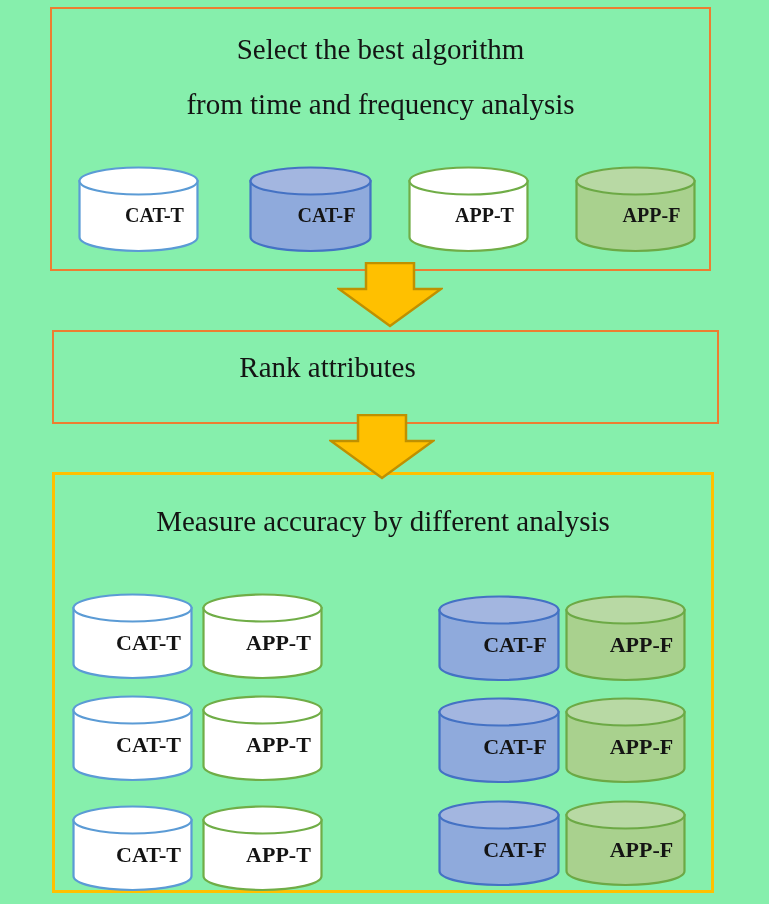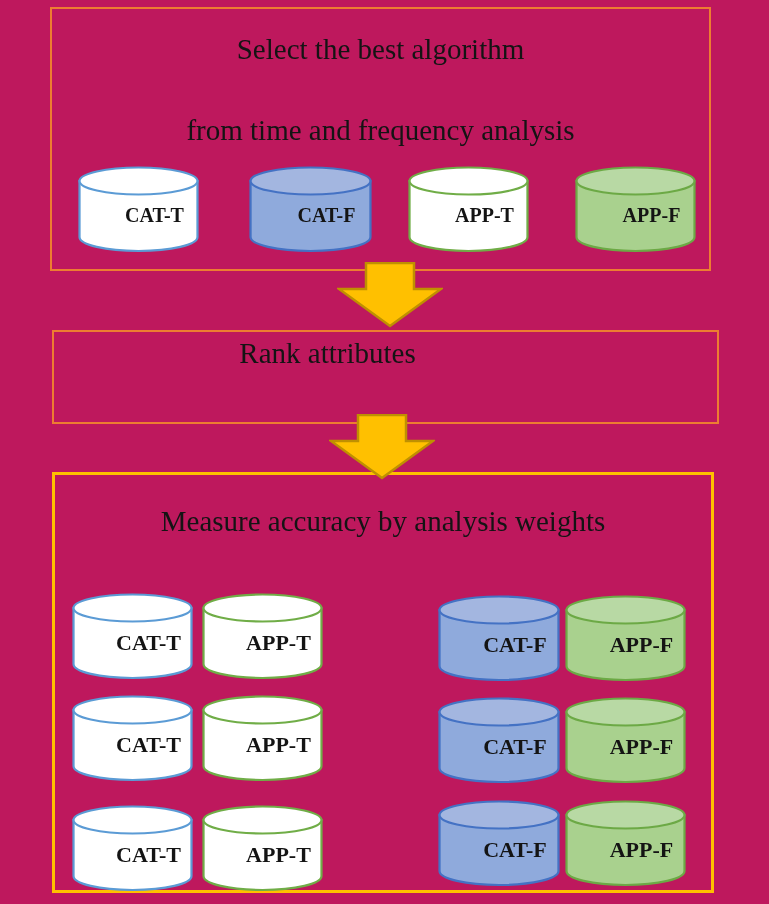--- a/index.html
+++ b/index.html
@@ -14,39 +14,39 @@
     --green-outline:#70AD47;
     --green-fill:#A9D18E;
     --green-fill-top:#B8D9A4;
     --green-fill-stroke:#6CA945;
     --text:#141414;
   }
   html,body{margin:0;padding:0;background:#ffffff;}
   .canvas{
     position:relative;
     width:769px;height:904px;
-    background:#be185d;
+    background:#86efac;
     font-family:"Liberation Serif","DejaVu Serif",serif;
     color:var(--text);
     overflow:hidden;
   }
   .box{position:absolute;box-sizing:border-box;background:transparent;}
   .box1{left:50px;top:7px;width:661px;height:264px;border:2px solid var(--orange-border);}
   .box2{left:52px;top:330px;width:667px;height:94px;border:2px solid var(--orange-border);}
   .box3{left:52px;top:472px;width:662px;height:421px;border:3px solid var(--yellow-border);}
   .title{
     position:absolute;
     text-align:center;
     font-size:29px;line-height:32px;
     color:var(--text);
     white-space:nowrap;
   }
   .t1a{left:50px;width:661px;top:33px;}
-  .t1b{left:50px;width:661px;top:88px;margin-top:26px;}
-  .t2 {left:52px;width:551px;top:337px;}
+  .t1b{left:50px;width:661px;top:88px;}
+  .t2 {left:52px;width:551px;top:351px;}
   .t3 {left:52px;width:662px;top:505px;}
 
   .arrow{position:absolute;z-index:5;}
   .arrow path{fill:var(--arrow-fill);stroke:var(--arrow-stroke);stroke-width:2.5;stroke-linejoin:miter;}
   .arrow1{left:337px;top:262px;}
   .arrow2{left:329px;top:414px;}
 
   .cyl{position:absolute;z-index:2;}
   .cyl-svg{position:absolute;left:0;top:0;width:100%;height:100%;overflow:visible;}
   .cyl-body,.cyl-top{stroke-width:2.2;}
@@ -114,21 +114,21 @@
   </svg>
 
   <section class="box box2"></section>
   <div class="title t2">Rank attributes</div>
 
   <svg class="arrow arrow2" width="106" height="66" viewBox="0 0 106 66">
     <path d="M29 1 L77 1 L77 27 L104 27 L53 64 L2 27 L29 27 Z"></path>
   </svg>
 
   <section class="box box3"></section>
-  <div class="title t3">Measure accuracy by analysis weights</div>
+  <div class="title t3">Measure accuracy by different analysis</div>
 
   <div class="cyl cyl-bottom-row v-blue-outline" style="left:72px;top:593px;width:121px;height:86px">
     <svg class="cyl-svg" viewBox="0 0 120 86" preserveAspectRatio="none">
       <path class="cyl-body" d="M1.5 15 L1.5 71 C1.5 78.8 27.5 85 60 85 C92.5 85 118.5 78.8 118.5 71 L118.5 15 Z"></path>
       <ellipse class="cyl-top" cx="60" cy="15" rx="58.5" ry="13.5"></ellipse>
     </svg>
     <span class="cyl-label">CAT-T</span>
   </div>
   <div class="cyl cyl-bottom-row v-green-outline" style="left:202px;top:593px;width:121px;height:86px">
     <svg class="cyl-svg" viewBox="0 0 120 86" preserveAspectRatio="none">

